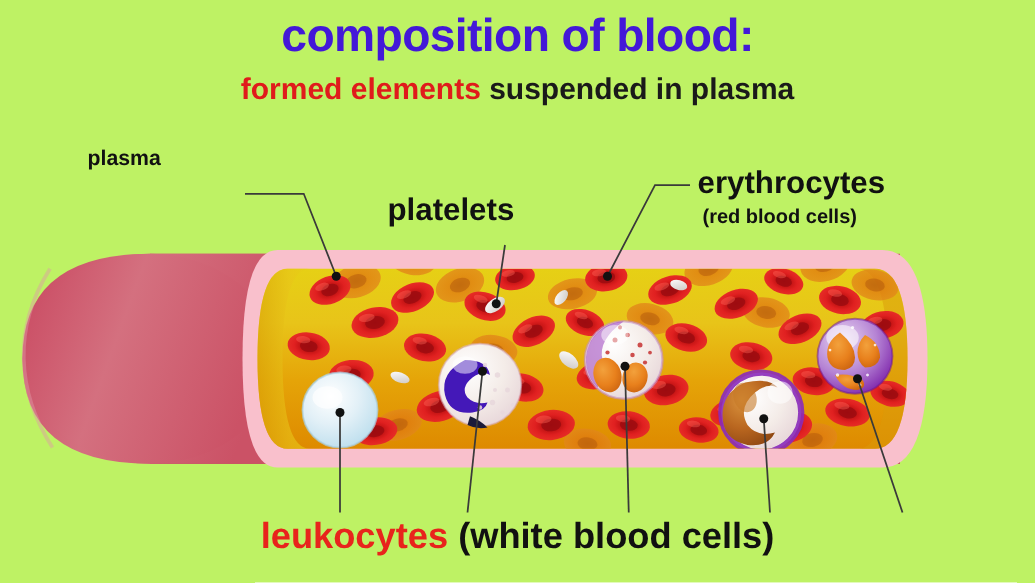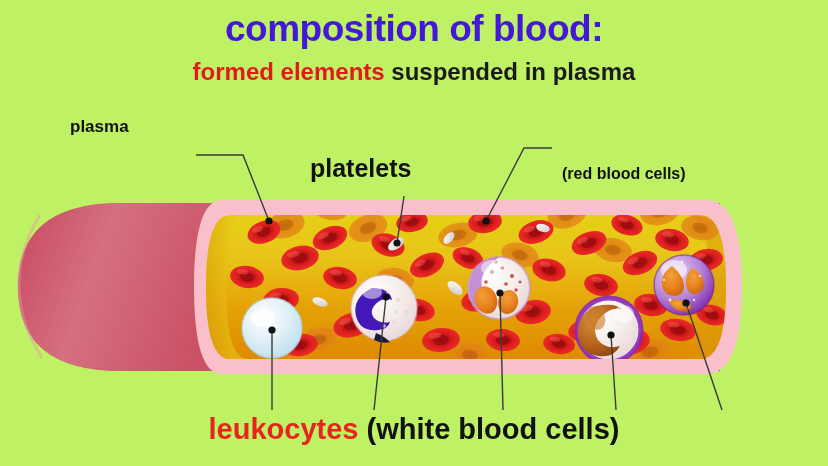--- a/index.html
+++ b/index.html
@@ -498,16 +498,17 @@
       <circle cx="611" cy="335" r="3.6"></circle>
       <circle cx="686" cy="303" r="3.6"></circle>
     </g>
   </svg>
 
   <div id="title-main">composition of blood:</div>
   <div id="title-sub"><span class="hl">formed elements</span><span> suspended in plasma</span></div>
 
   <div class="label" id="label-plasma">plasma</div>
   <div class="label" id="label-platelets">platelets</div>
+  <div class="label" id="label-erythrocytes">erythrocytes</div>
   <div class="label" id="label-erythrocytes-sub">(red blood cells)</div>
   <div class="label" id="label-leukocytes"><span class="hl">leukocytes</span><span> (white blood cells)</span></div>
 
 </div>
 
 </body></html>

